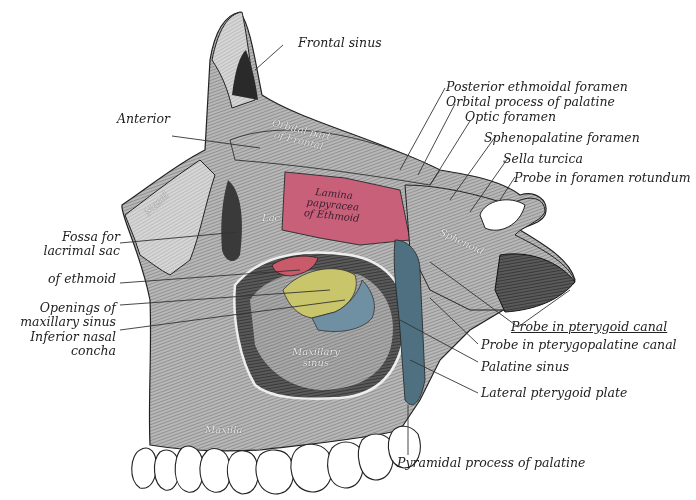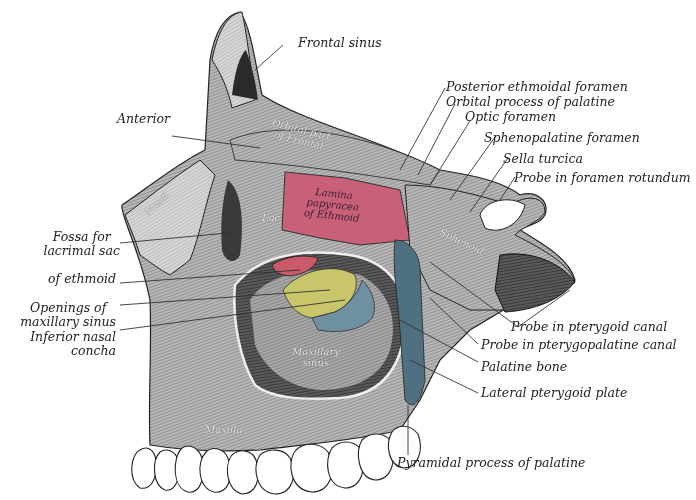--- a/index.html
+++ b/index.html
@@ -127,42 +127,42 @@
   <div class="inner" style="left:205px;top:424px;">Maxilla</div>
 
   
   <div class="lbl" style="left:298px;top:36px;">Frontal sinus</div>
 
   
   <div class="lbl r" style="right:526px;top:112px;">
     <div>Anterior</div>
   </div>
   <div class="lbl r" style="right:576px;top:230px;">
-    <div style="text-align:center;">Fossa for</div>
+    <div style="text-align:right;">Fossa for</div>
     <div>lacrimal sac</div>
   </div>
   <div class="lbl r" style="right:580px;top:272px;">
     <div>of ethmoid</div>
   </div>
   <div class="lbl r" style="right:580px;top:301px;">
-    <div style="text-align:center;">Openings of</div>
+    <div style="text-align:right;">Openings of</div>
     <div>maxillary sinus</div>
   </div>
   <div class="lbl r" style="right:580px;top:330px;">
     <div>Inferior nasal</div>
     <div style="text-align:left;padding-left:45px;">concha</div>
   </div>
 
   
   <div class="lbl" style="left:446px;top:80px;">Posterior ethmoidal foramen</div>
   <div class="lbl" style="left:446px;top:95px;">Orbital process of palatine</div>
   <div class="lbl" style="left:465px;top:110px;">Optic foramen</div>
   <div class="lbl" style="left:484px;top:131px;">Sphenopalatine foramen</div>
   <div class="lbl" style="left:503px;top:152px;">Sella turcica</div>
   <div class="lbl" style="left:514px;top:171px;">Probe in foramen rotundum</div>
-  <div class="lbl" style="left:511px;top:320px;">Probe in pterygoid canal</div>
+  <div class="lbl" style="left:511px;top:320px;text-decoration:underline;">Probe in pterygoid canal</div>
   <div class="lbl" style="left:481px;top:338px;font-style:italic;">Probe in pterygopalatine canal</div>
-  <div class="lbl" style="left:481px;top:360px;">Palatine bone</div>
+  <div class="lbl" style="left:481px;top:360px;">Palatine sinus</div>
   <div class="lbl" style="left:481px;top:386px;">Lateral pterygoid plate</div>
 
   
   <div class="lbl" style="left:397px;top:456px;">Pyramidal process of palatine</div>
 </div>
 
 </body></html>

